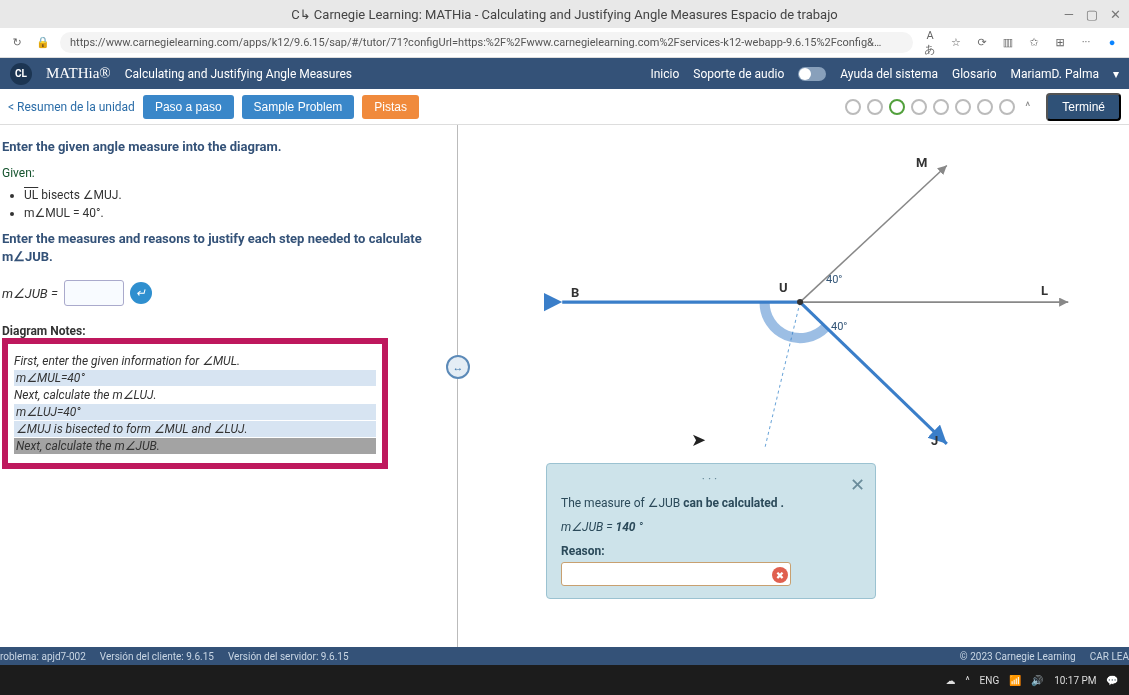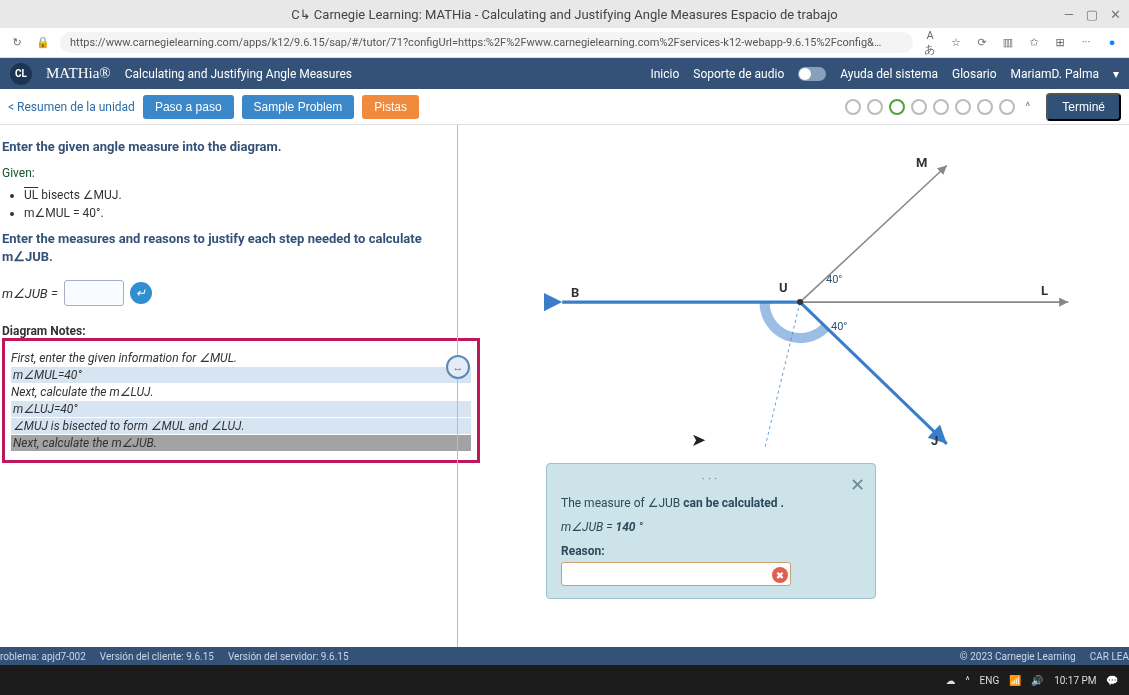--- a/index.html
+++ b/index.html
@@ -46,21 +46,21 @@
     .instr-title { color:#345278; font-weight:bold; font-size:13px; margin-bottom:12px; }
     .given-label { font-size:12px; color:#14532d; margin-bottom:8px; }
     .bullets { margin-left: 22px; margin-bottom: 10px; }
     .bullets li { font-size:12px; color:#333; margin-bottom:4px; list-style: disc; }
     .overline { text-decoration: overline; }
     .instr-body { color:#345278; font-weight:bold; font-size:13px; margin-bottom:14px; line-height:1.4; }
     .eq-row { font-size:13px; font-style:italic; color:#333; display:flex; align-items:center; gap:6px; margin-bottom:18px; }
     .eq-input { width:60px; height:26px; border:1px solid #aac; border-radius:3px; background:#f8fbff; }
     .go-btn { width:22px; height:22px; border-radius:50%; background:#2f8fcf; color:#fff; display:flex; align-items:center; justify-content:center; font-size:12px; cursor:pointer; }
     .notes-label { font-size:12px; font-weight:bold; color:#333; }
-    .notes-box { border:3px solid #be185d; padding:8px 6px; font-size:12px; color:#333; width: 478px; }
+    .notes-box { border:6px solid #be185d; padding:8px 6px; font-size:12px; color:#333; width: 386px; }
     .hl-1 { background:#d7e4f2; padding:1px 2px; display:block; margin:1px 0; font-style:italic; }
     .hl-2 { background:#a3a3a3; padding:1px 2px; display:block; margin:1px 0; font-style:italic; }
     .plain-step { display:block; margin:2px 0; font-style:italic; }
     .angle { font-style: normal; }
 
     
     .diagram { position:absolute; inset:0; }
     .pt-label { position:absolute; font-size:13px; font-weight:bold; color:#333; }
     .ang-label { position:absolute; font-size:11px; color:#357; }
 

